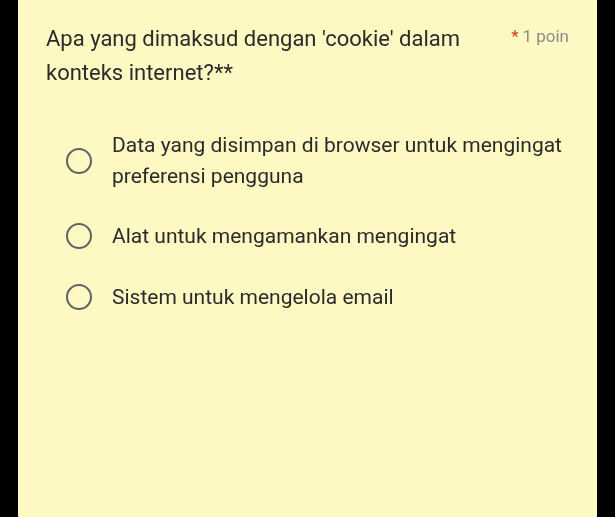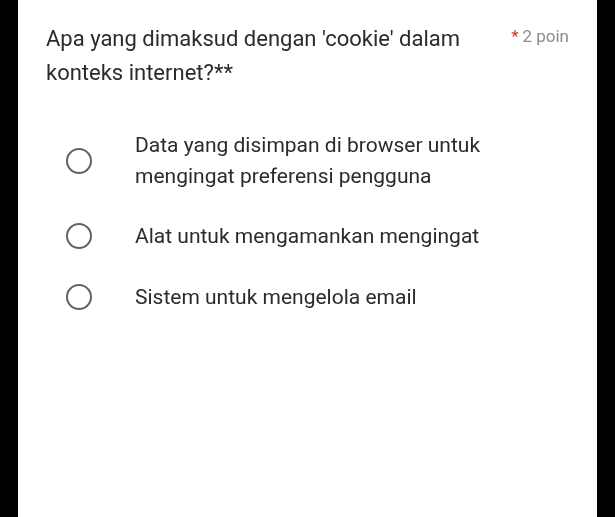--- a/index.html
+++ b/index.html
@@ -4,21 +4,21 @@
 <style>
   * { box-sizing: border-box; margin: 0; padding: 0; }
   body {
     background: #000;
     width: 615px;
     height: 517px;
     overflow: hidden;
     font-family: Roboto, Arial, sans-serif;
   }
   .card {
-    background: #ffffff;
+    background: #fef9c3;
     margin: 0 18px;
     padding: 22px 28px 10px 28px;
     height: 517px;
     position: relative;
   }
   .question-row {
     display: flex;
     align-items: flex-start;
     gap: 12px;
     margin-bottom: 40px;
@@ -54,32 +54,31 @@
     width: 26px;
     height: 26px;
     border: 2px solid #5f6368;
     border-radius: 50%;
     background: transparent;
   }
   .option-label {
     font-size: 21px;
     color: #2b2b2b;
     line-height: 1.45;
-    margin-left: 23px;
   }
 </style>
 </head>
 <body>
 
 <div class="card">
 
   <div class="question-row">
     <div class="question-text">Apa yang dimaksud dengan 'cookie' dalam konteks internet?**</div>
     <div class="req-points">
-      <span class="asterisk">*</span><span>2 poin</span>
+      <span class="asterisk">*</span><span>1 poin</span>
     </div>
   </div>
 
   <div class="options">
 
     <div class="option">
       <div class="radio"></div>
       <div class="option-label">Data yang disimpan di browser untuk mengingat preferensi pengguna</div>
     </div>
 

